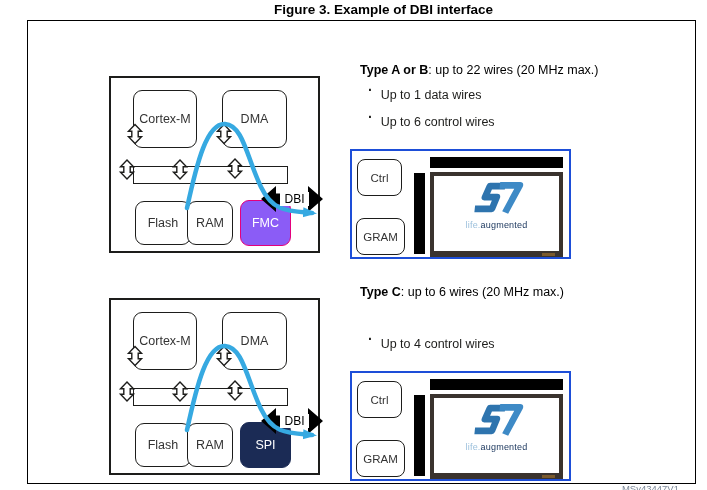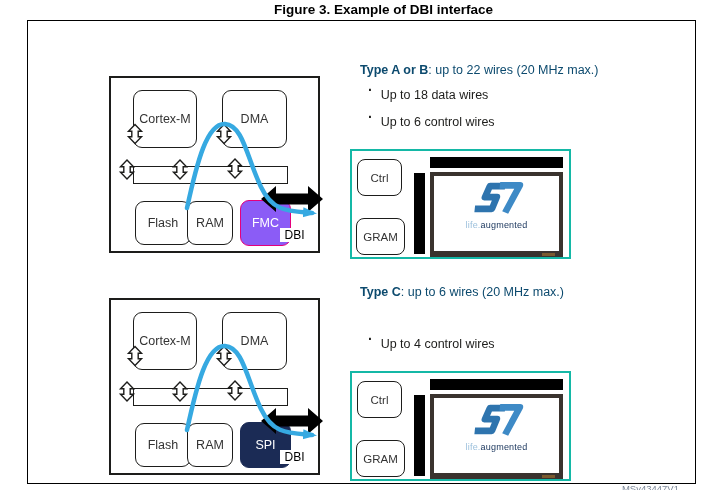--- a/index.html
+++ b/index.html
@@ -28,21 +28,21 @@
   .chip.cpu   { left:22px;  top:12px;  width:64px; height:58px; }
   .chip.dma   { left:111px; top:12px;  width:65px; height:58px; }
   .chip.flash { left:24px;  top:123px; width:56px; height:44px; }
   .chip.ram   { left:76px;  top:123px; width:46px; height:44px; }
   .chip.iface { left:129px; top:122px; width:51px; height:46px; color:#fff; font-weight:normal; }
   .iface-fmc  { background:#8b5cf6; border-color:#E4007C; }
   .iface-spi  { background:#1B2B55; border-color:#1B2B55; }
   .bus { position:absolute; left:22px; top:88px; width:155px; height:18px; border:1.5px solid #1d1d1b; background:#fff; }
 
   
-  .display-box { position:absolute; width:221px; height:110px; border:2px solid #14b8a6; background:#fff; }
+  .display-box { position:absolute; width:221px; height:110px; border:2px solid #1d4ed8; background:#fff; }
   .display-box.pos-a { left:322px; top:128px; }
   .display-box.pos-b { left:322px; top:350px; }
   .dchip {
     position:absolute; border:1.5px solid #1d1d1b; border-radius:8px; background:#fff;
     display:flex; align-items:center; justify-content:center; font-size:11.5px; color:#333;
   }
   .dchip.ctrl { left:5px; top:8px;  width:45px; height:37px; }
   .dchip.gram { left:4px; top:67px; width:49px; height:37px; }
   .vbar { position:absolute; left:62px; top:22px; width:11px; height:81px; background:#000; }
   .hbar { position:absolute; left:78px; top:6px; width:133px; height:11px; background:#000; }
@@ -50,33 +50,33 @@
     position:absolute; left:78px; top:21px; width:133px; height:85px;
     background:#fff; border:4px solid #3A332E; border-bottom-width:6px;
     display:flex; flex-direction:column; align-items:center; justify-content:flex-start;
   }
   .tv-tag { position:absolute; right:4px; bottom:-5px; width:13px; height:3px; background:#7a5a2e; }
   .brand-line { font-size:9px; letter-spacing:.2px; margin-top:0; white-space:nowrap; }
   .brand-light { color:#9CC0DC; }
   .brand-dark  { color:#1F3A60; }
 
   
-  .type-heading { position:absolute; left:332px; font-size:12.5px; color:#0c4a6e; white-space:nowrap; }
+  .type-heading { position:absolute; left:332px; font-size:12.5px; color:#000000; white-space:nowrap; }
   .type-heading.pos-a { top:42px; }
   .type-heading.pos-b { top:264px; }
   .bullet { position:absolute; left:340px; font-size:12.5px; color:#1d1d1b; white-space:nowrap; }
   .bullet::before { content:"·"; font-weight:bold; font-size:14px; position:relative; top:-4px; margin-right:8px; }
   .b-a1 { top:65px; } .b-a2 { top:92px; }
   .b-b1 { top:287px; } .b-b2 { top:314px; }
 
   
   .overlay { position:absolute; left:0; top:0; width:707px; height:490px; z-index:3; pointer-events:none; }
   .dbi-label {
     position:absolute; z-index:4; background:#fff; font-size:12px; color:#000;
-    padding:0 2px; line-height:14px; text-align:center;margin-top:36px;
+    padding:0 2px; line-height:14px; text-align:center;
   }
   .dbi-a { left:280px; top:192px; width:29px; }
   .dbi-b { left:280px; top:414px; width:29px; }
 
   .watermark { position:absolute; right:16px; top:462px; font-size:9.5px; color:#7B8798; }
 </style>
 </head>
 <body>
 
 <div class="canvas">
@@ -100,21 +100,21 @@
           <span>RAM</span>
         </div>
       <div class="chip iface iface-fmc">
           <span>FMC</span>
         </div>
     </div>
 
     <div class="type-heading pos-a">
       <b>Type A or B</b><span>: up to 22 wires (20 MHz max.)</span>
     </div>
-    <div class="bullet b-a1">Up to 18 data wires</div>
+    <div class="bullet b-a1">Up to 1 data wires</div>
     <div class="bullet b-a2">Up to 6 control wires</div>
 
     <div class="display-box pos-a">
       <div class="dchip ctrl">
           <span>Ctrl</span>
         </div>
       <div class="dchip gram">
           <span>GRAM</span>
         </div>
       <div class="vbar"></div>

